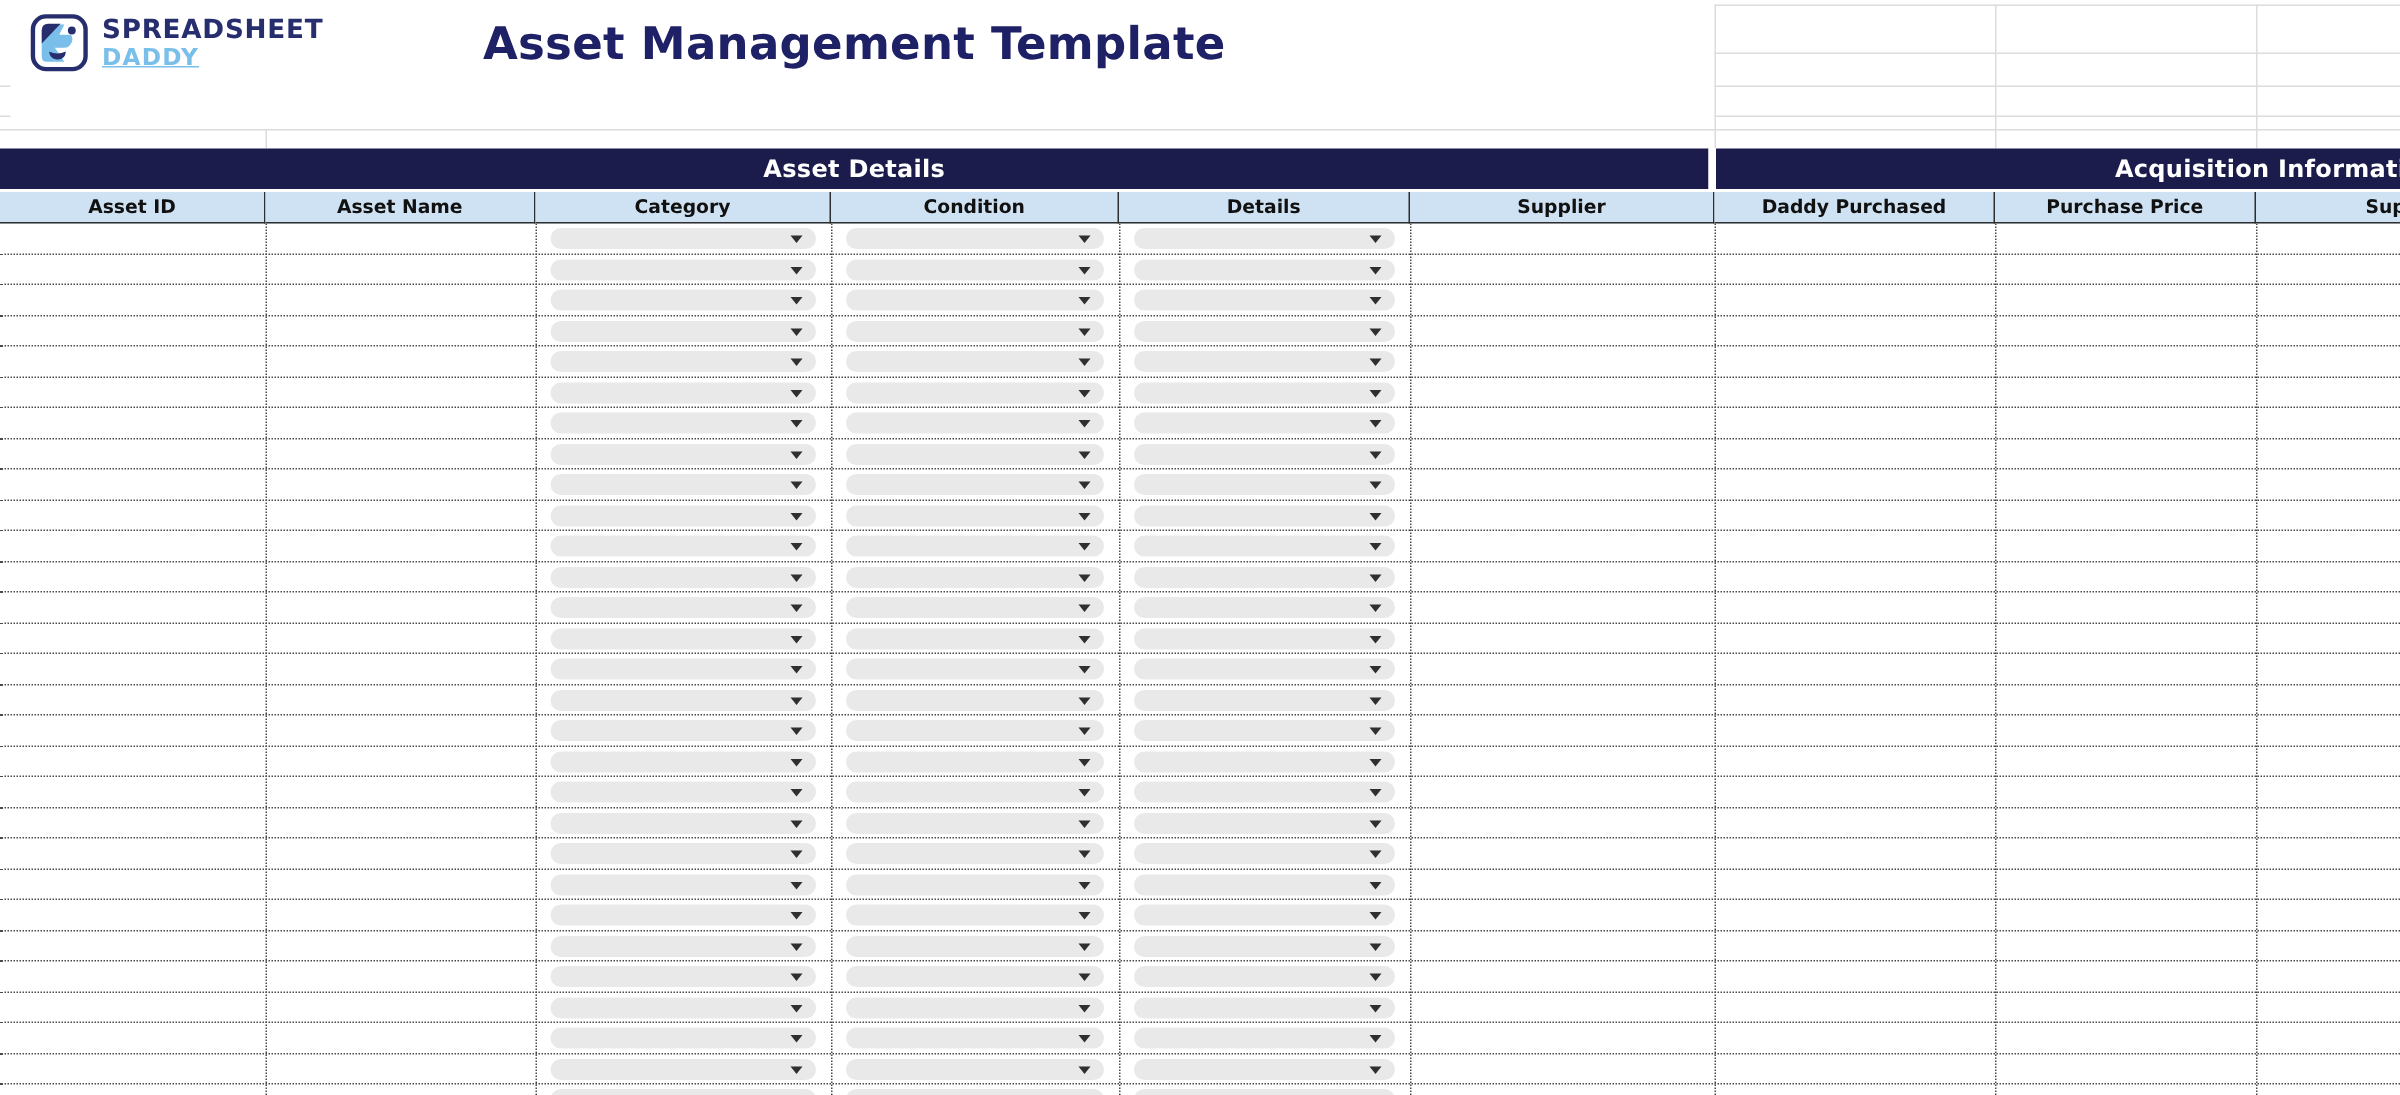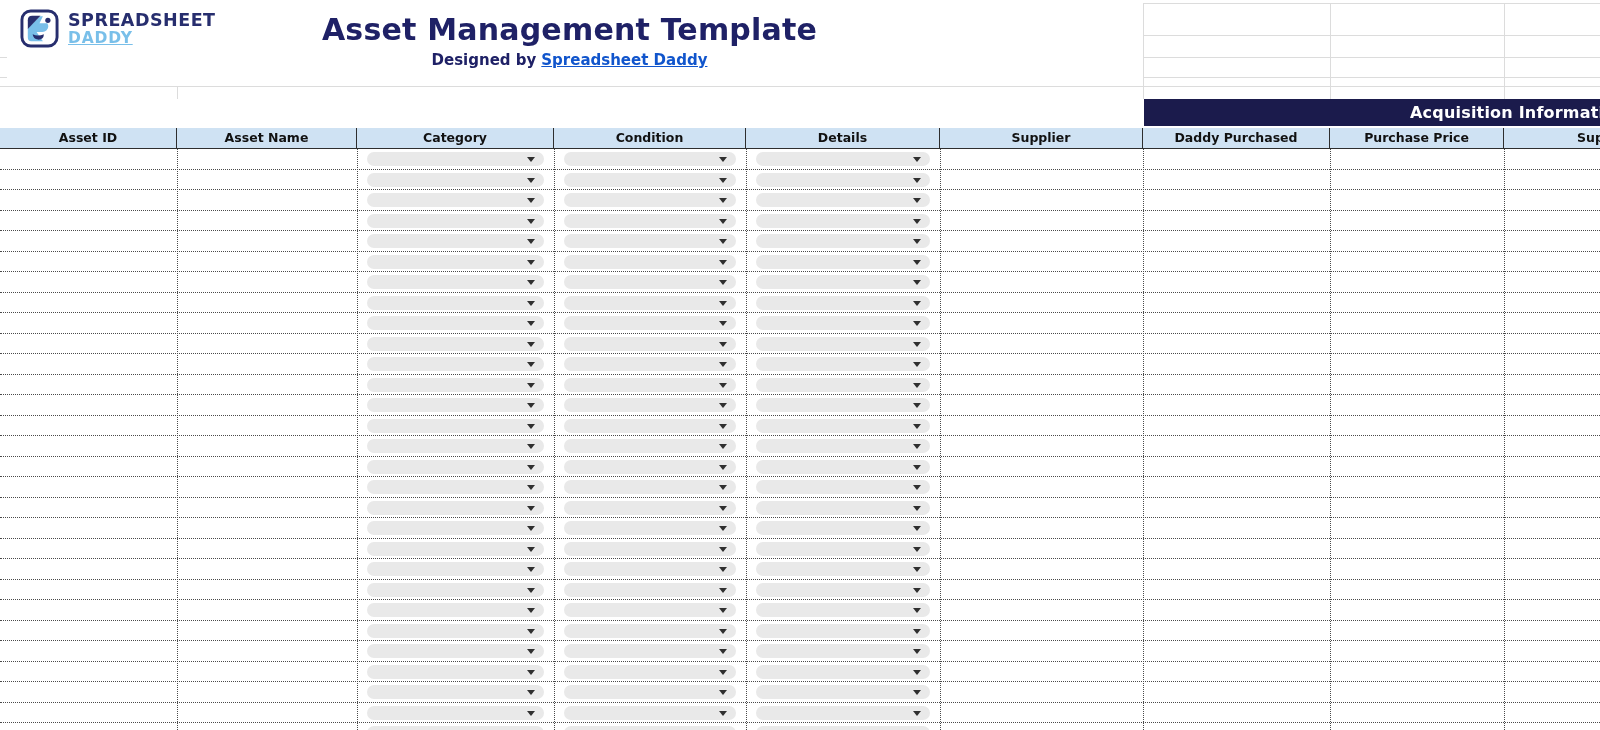--- a/index.html
+++ b/index.html
@@ -85,26 +85,26 @@
         <path d="M13 26 Q18.5 28.6 24.5 26 Q24.2 31.8 18.3 31.4 Q13.6 31 13 26 Z" fill="#272e6e"></path>
       </svg>
       <div class="logo-text">
         <div class="l1">SPREADSHEET</div>
         <div class="l2">DADDY</div>
       </div>
     </div>
 
     <div class="title-wrap">
       <div class="page-title">Asset Management Template</div>
-      <div class="subtitle">
-        <span>Designed by</span><a>Spreadsheet Daddy</a>
-      </div>
     </div>
   </div>
 
+  <div class="band band1">
+    <span>Asset Details</span>
+  </div>
   <div class="band band2">
     <span>Acquisition Information</span>
   </div>
   <div class="band-divider"></div>
 
   <div class="col-headers" id="col-headers">
       <div class="hcell first" style="left: 0px; width: 176px;">Asset ID</div>
       <div class="hcell" style="left: 177px; width: 179px;">Asset Name</div>
       <div class="hcell" style="left: 357px; width: 196px;">Category</div>
       <div class="hcell" style="left: 554px; width: 191px;">Condition</div>

